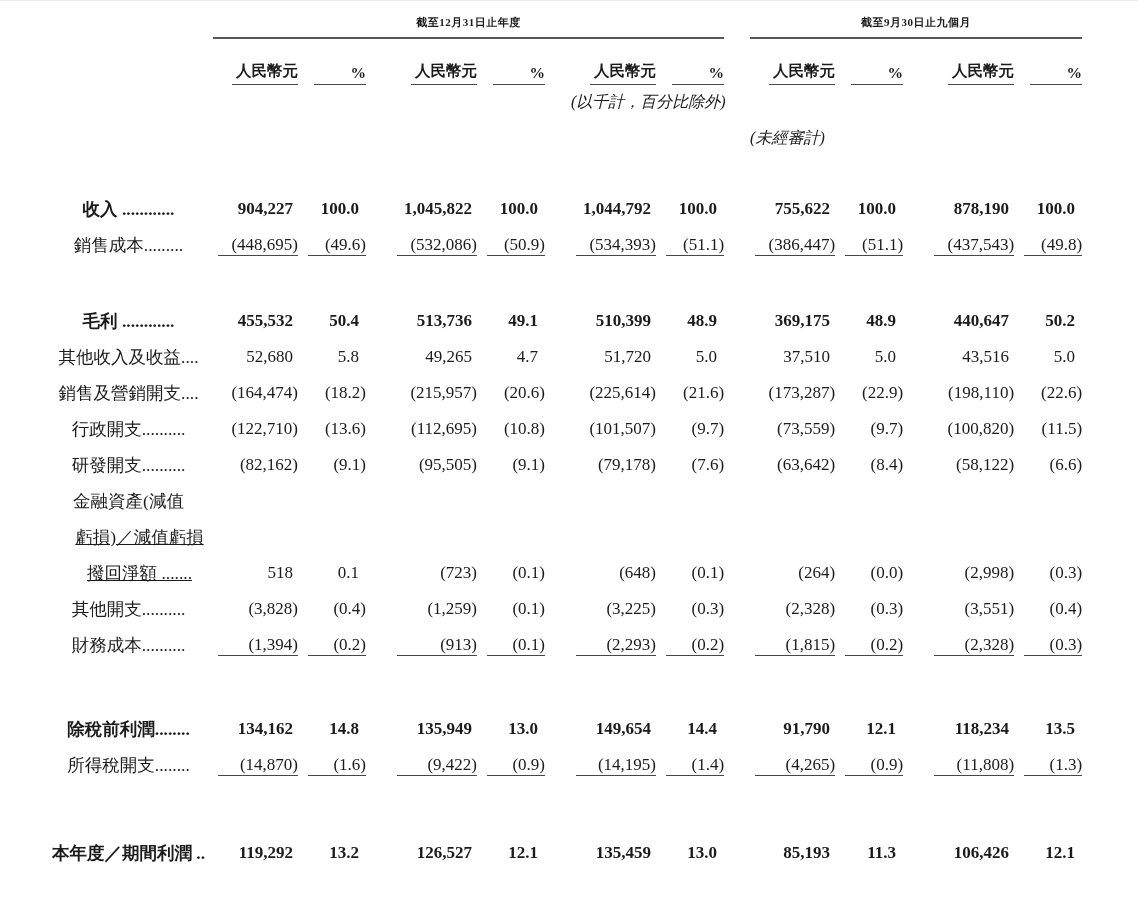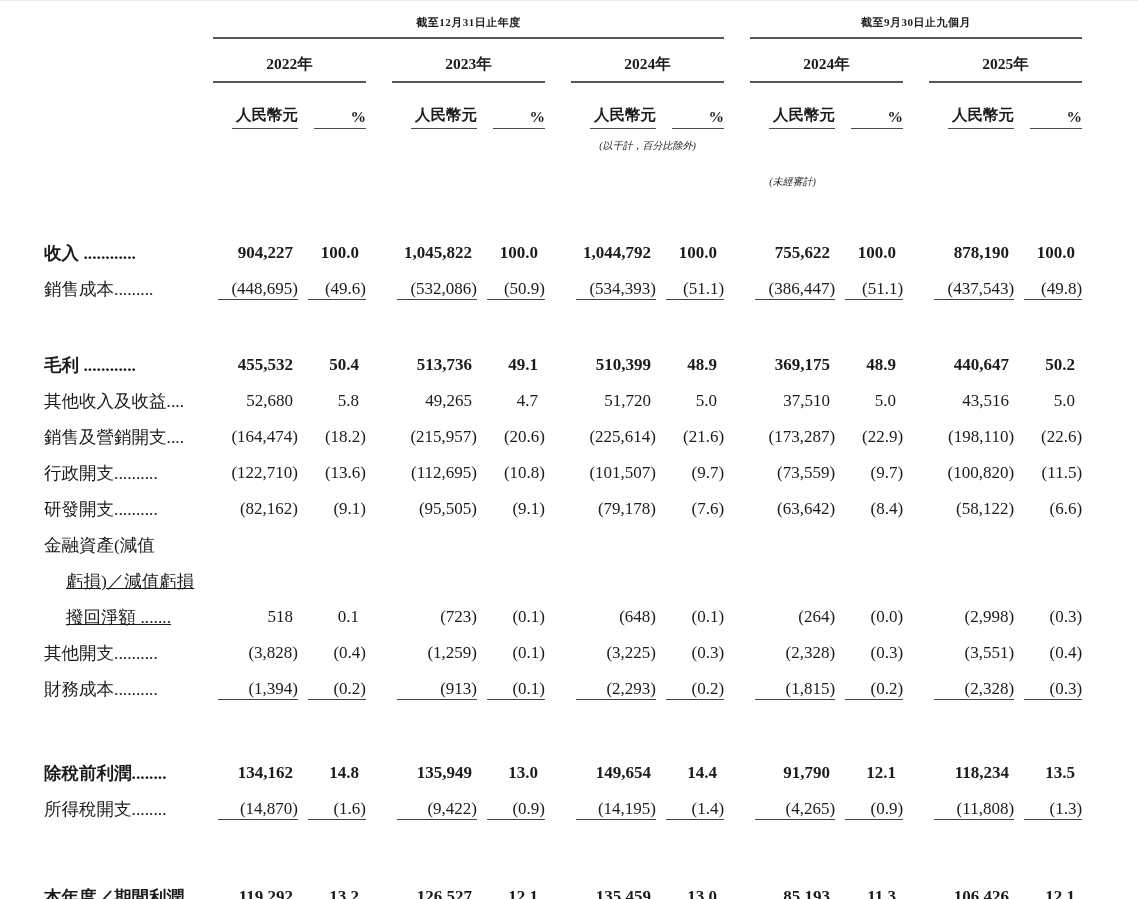--- a/index.html
+++ b/index.html
@@ -41,25 +41,25 @@
     padding-bottom:2px;border-bottom:1.5px solid #4a4a4a;
   }
   th.amtH .shl{min-width:66px;}
   th.pctH .shl{min-width:52px;}
   th.gapL,td.gapL{padding-left:26px;}
 
   
   tr.note-row td{vertical-align:middle;}
   tr.note-row.n1 td{height:34px;}
   tr.note-row.n2 td{height:38px;}
-  .unote{font-style:italic;font-size:10px;text-align:center;white-space:nowrap;}
+  .unote{font-style:italic;font-size:16px;white-space:nowrap;}
 
   
   tr.data td{height:36px;vertical-align:middle;}
-  td.lblc{text-align:left;font-size:17.5px;white-space:nowrap;overflow:hidden;}
+  td.lblc{text-align:center;font-size:17.5px;white-space:nowrap;overflow:hidden;}
   td.lblc.ind{padding-left:22px;text-decoration:underline;}
   td.amt,td.pct{text-align:right;}
   .cl{display:inline-block;text-align:right;font-size:17px;white-space:nowrap;}
   td.amt .cl{min-width:80px;}
   td.pct .cl{min-width:58px;}
   .cl.np{padding-right:7px;}
   tr.data.bold td.lblc,tr.data.bold .cl{font-weight:bold;}
   tr.data.rule .cl{border-bottom:1.5px solid #474747;}
   tr.sp td{padding:0;border:0;}
 </style>
@@ -83,38 +83,20 @@
     </colgroup>
     <thead>
       <tr class="grp-row">
         <th></th>
         <th colspan="6" class="g1">
           <span class="grpline">截至12月31日止年度</span>
         </th>
         <th colspan="4" class="g2">
           <span class="grpline">截至9月30日止九個月</span>
         </th>
-      </tr>
-      <tr class="yr-row">
-        <th></th>
-        <th colspan="2">
-          <span class="yrline">2022年</span>
-          </th>
-        <th colspan="2" class="yg">
-          <span class="yrline">2023年</span>
-          </th>
-        <th colspan="2" class="yg">
-          <span class="yrline">2024年</span>
-          </th>
-        <th colspan="2" class="yg">
-          <span class="yrline">2024年</span>
-          </th>
-        <th colspan="2" class="yg">
-          <span class="yrline">2025年</span>
-          </th>
       </tr>
       <tr class="sub-row">
         <th></th>
         <th class="amtH"><span class="shl">人民幣元</span></th>
         <th class="pctH"><span class="shl">%</span></th>
         <th class="amtH gapL"><span class="shl">人民幣元</span></th>
         <th class="pctH"><span class="shl">%</span></th>
         <th class="amtH gapL"><span class="shl">人民幣元</span></th>
         <th class="pctH"><span class="shl">%</span></th>
         <th class="amtH gapL"><span class="shl">人民幣元</span></th>

